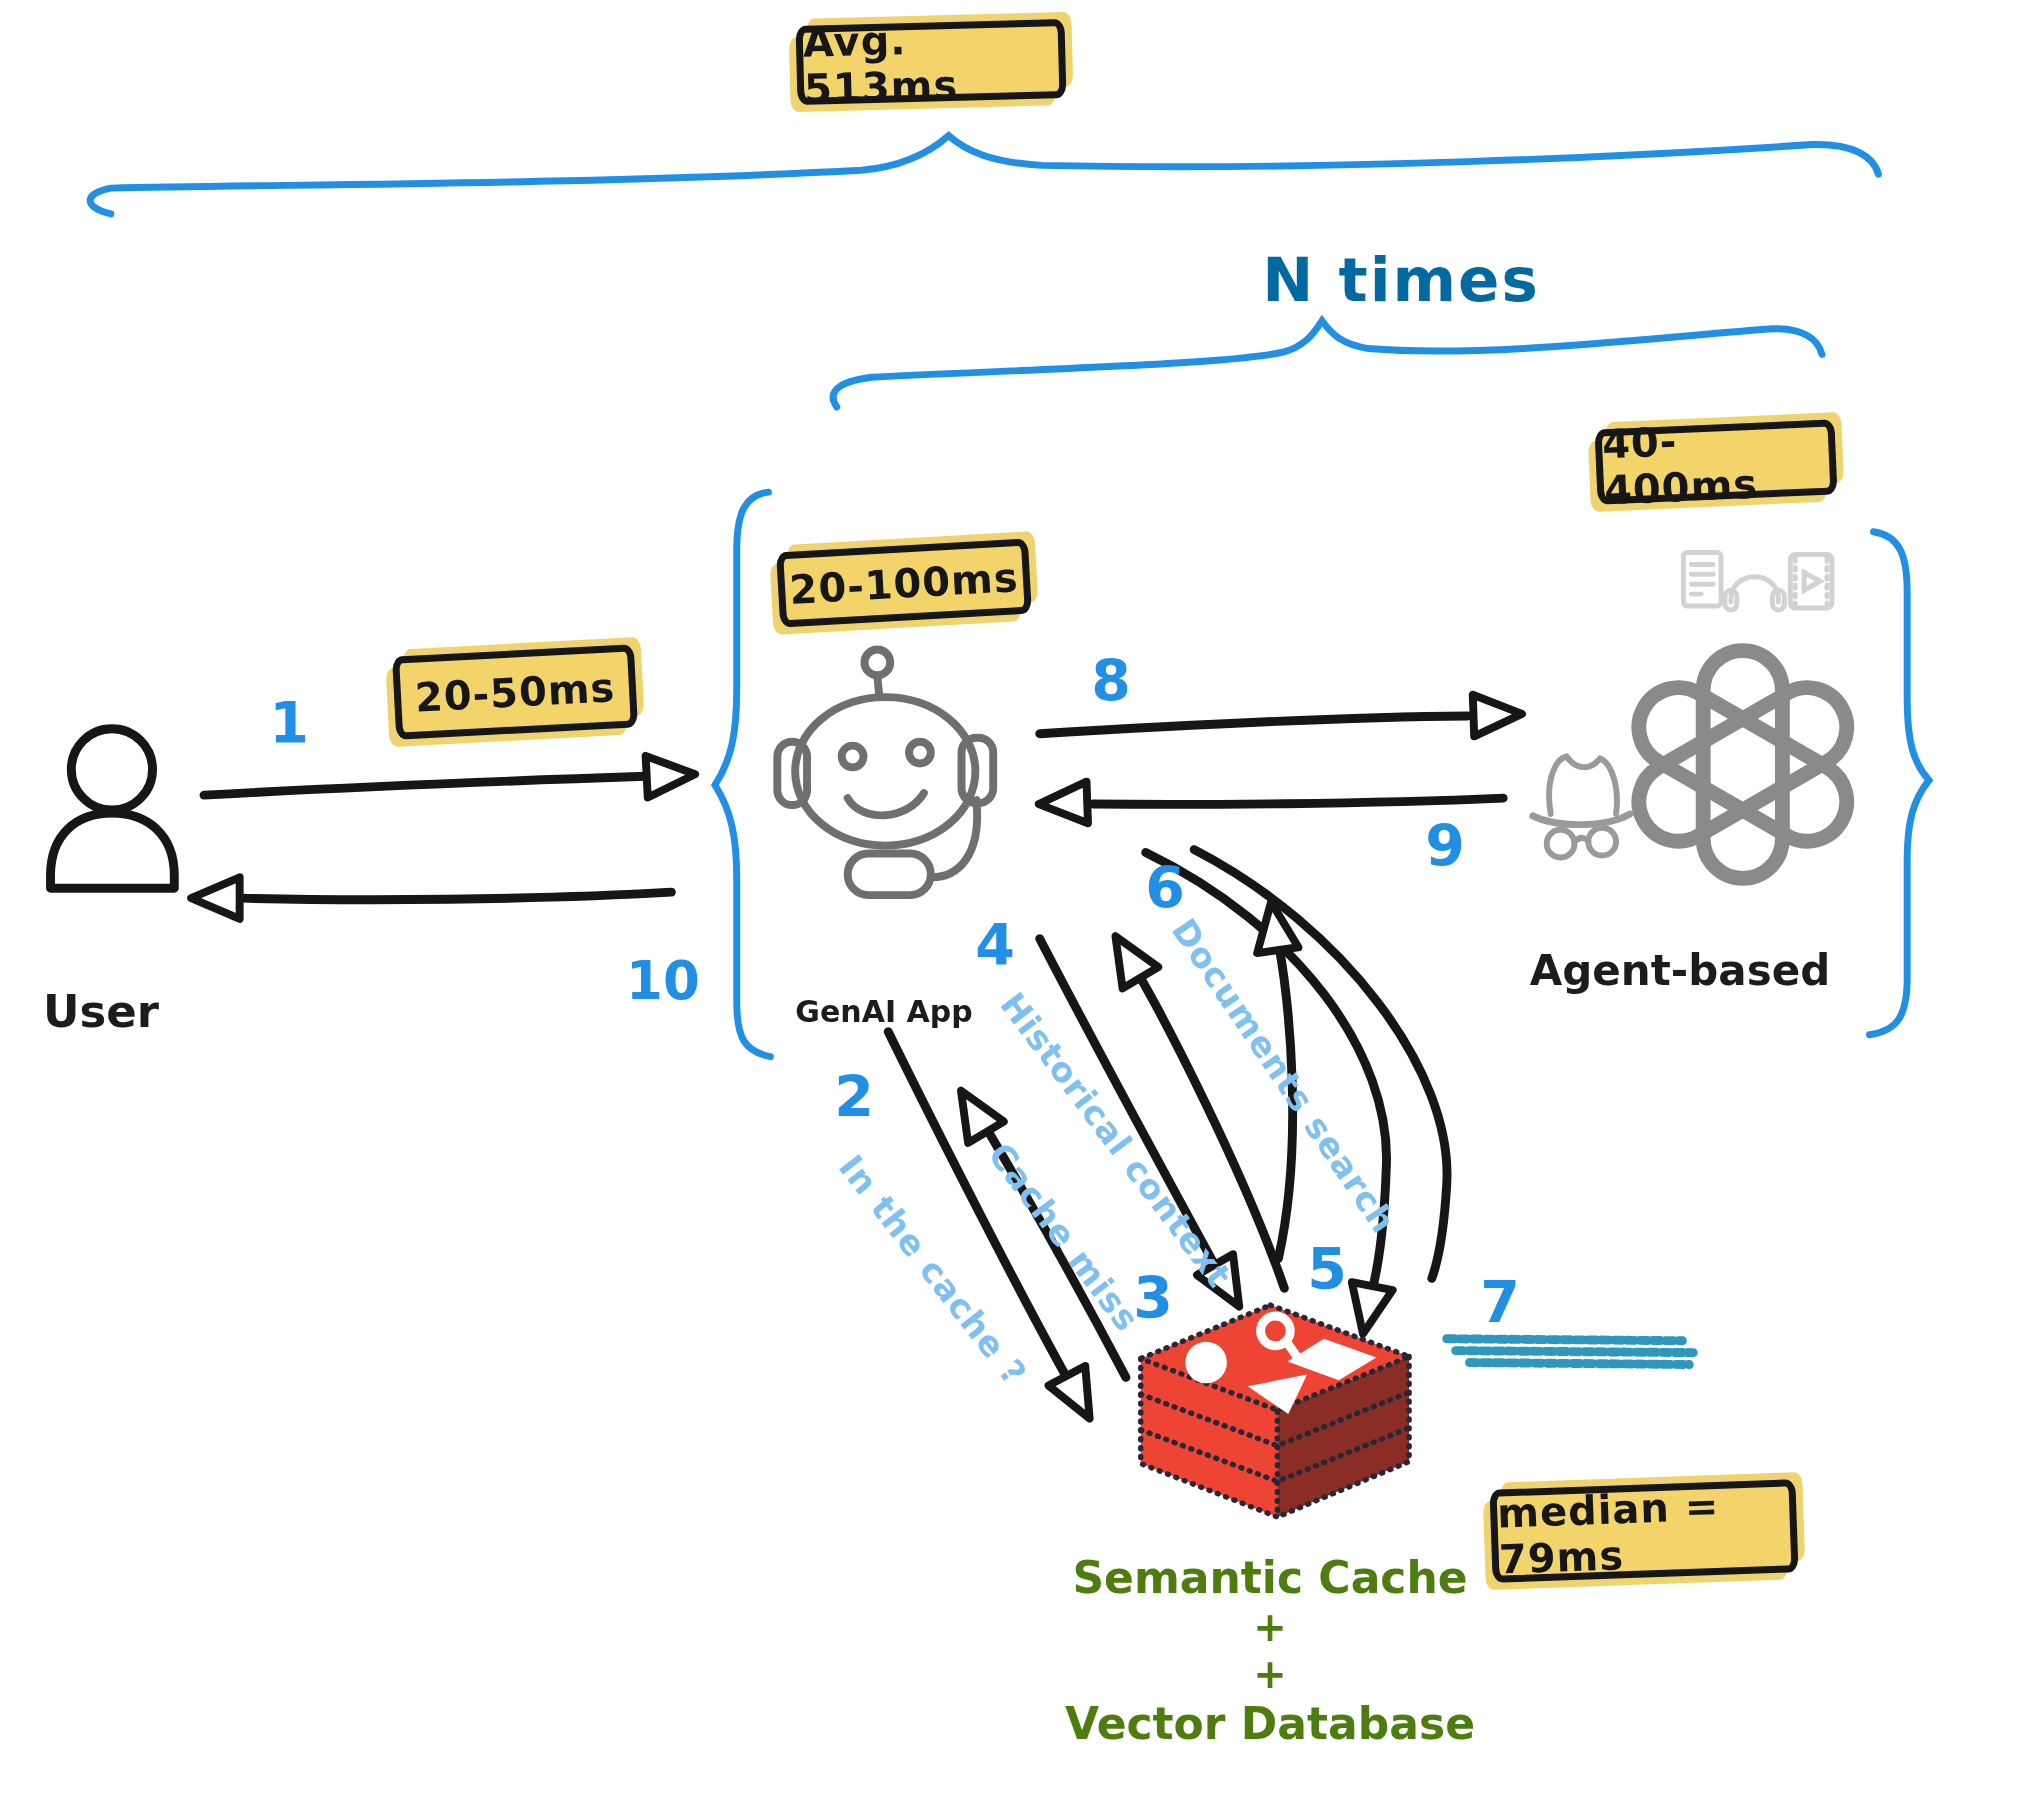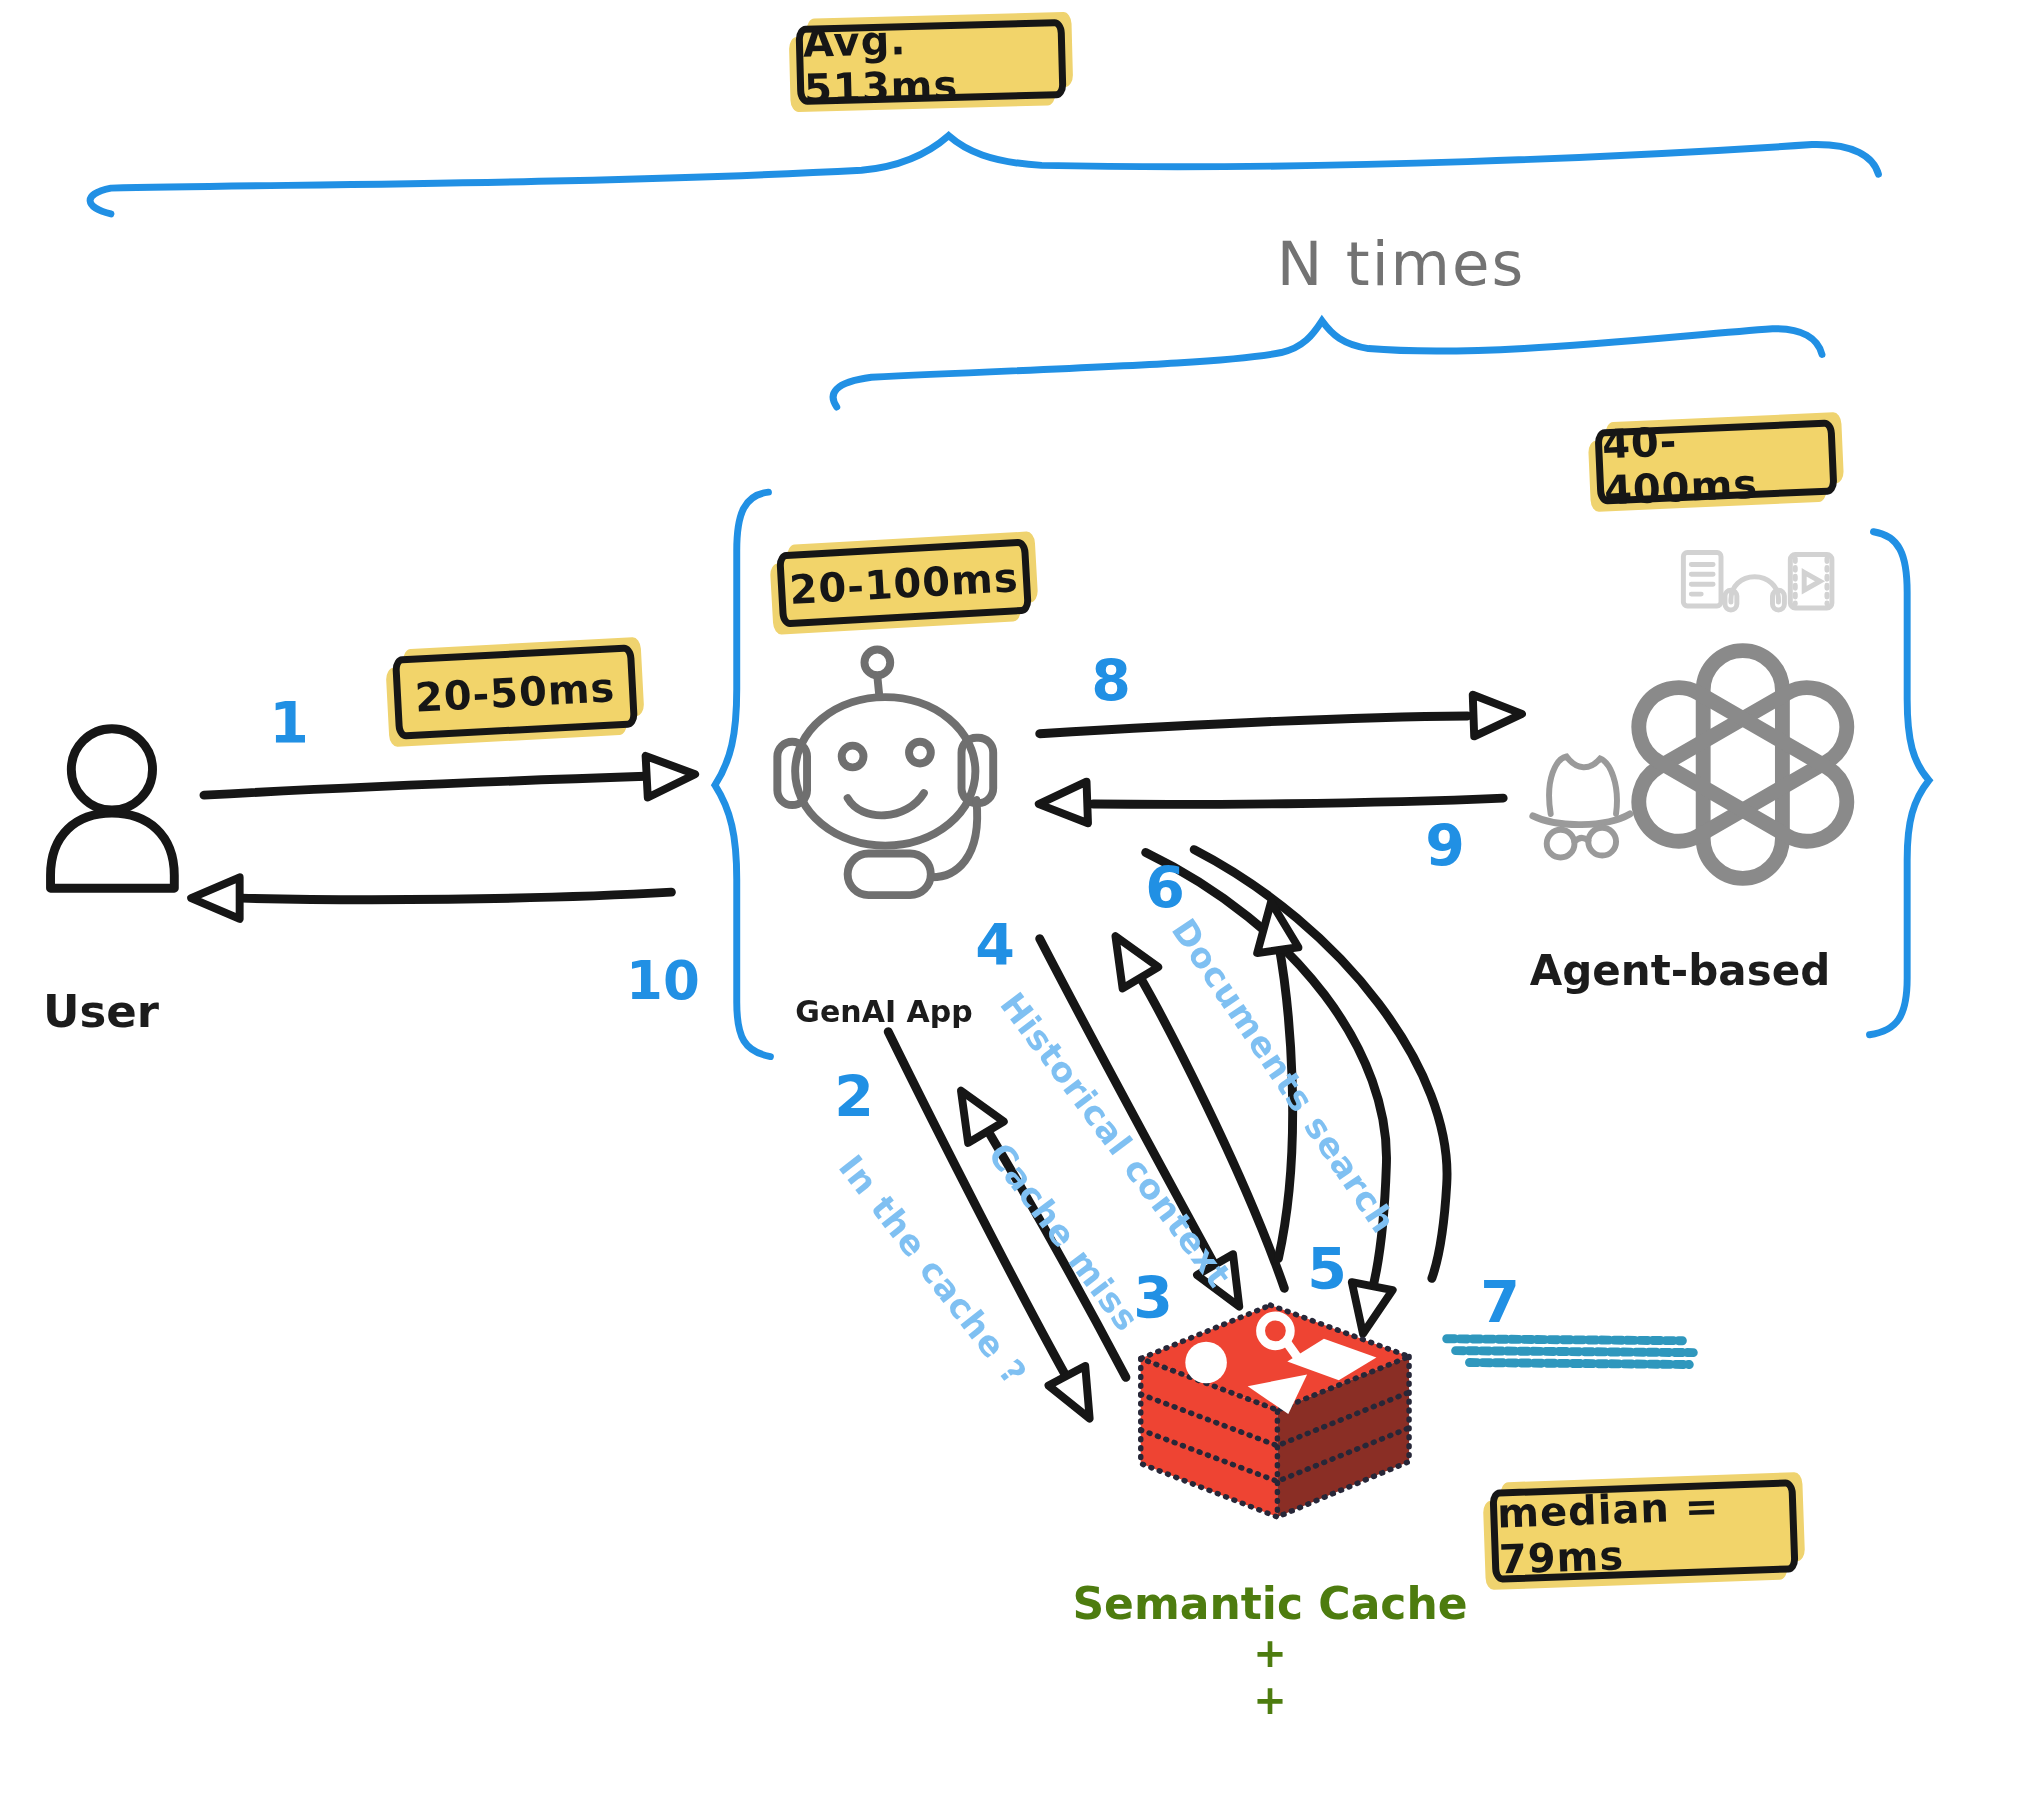--- a/index.html
+++ b/index.html
@@ -8,21 +8,21 @@
   svg.layer{position:absolute;left:0;top:0;}
   .abs{position:absolute;transform:translate(-50%,-50%);white-space:nowrap;}
   .num{color:#2190e4;font-weight:700;font-size:57px;}
   .alabel{color:#7fc0f2;font-weight:700;font-size:34px;letter-spacing:1px;}
   .badge{position:absolute;transform:translate(-50%,-50%);
          background:#f2d46a;border:7px solid #161616;border-radius:10px/14px;
          display:flex;align-items:center;justify-content:center;
          font-weight:700;font-size:40px;color:#161616;letter-spacing:1px;
          box-shadow:-9px 9px 0 -2px #efd36f, 9px -9px 0 -2px #efd36f;}
   .actor-label{font-weight:700;font-size:45px;color:#1c1c1c;}
-  .blue-big{color:#737373;font-weight:400;font-size:61px;letter-spacing:2px;}
+  .blue-big{color:#0369a1;font-weight:700;font-size:61px;letter-spacing:2px;margin-top:16px;}
   .caption{color:#4d7c0f;font-weight:700;font-size:44px;line-height:1.18;
            text-align:center;}
   .caption .plus{font-size:40px;}
 </style>
 </head>
 <body>
 
 <svg class="layer" width="2028" height="1820" viewBox="0 0 2048 1838">
   <defs>
     <path id="ah" d="M 3 0 L -46 -21 L -46 21 Z" fill="#ffffff" stroke="#161616" stroke-width="8" stroke-linejoin="round"></path>
@@ -179,20 +179,21 @@
 <div class="abs actor-label" style="left:101px;top:1011px;">User</div>
 <div class="abs actor-label" style="left:884px;top:1011px;font-size:30px;text-align:right;">GenAI App</div>
 <div class="abs" style="left:1680px;top:970px;">
   <div class="actor-label" style="font-size:42px;">Agent-based</div>
 </div>
 
 <div class="abs caption" style="left:1270px;top:1651px;">
   <div>Semantic Cache</div>
   <div class="plus">+</div>
   <div class="plus">+</div>
+  <div>Vector Database</div>
 </div>
 
 <div class="abs num" style="left:289px;top:723px;">1</div>
 <div class="abs num" style="left:854px;top:1097px;">2</div>
 <div class="abs num" style="left:1153px;top:1298px;">3</div>
 <div class="abs num" style="left:995px;top:945px;">4</div>
 <div class="abs num" style="left:1327px;top:1269px;">5</div>
 <div class="abs num" style="left:1165px;top:888px;">6</div>
 <div class="abs num" style="left:1500px;top:1302px;">7</div>
 <div class="abs num" style="left:1111px;top:681px;">8</div>

